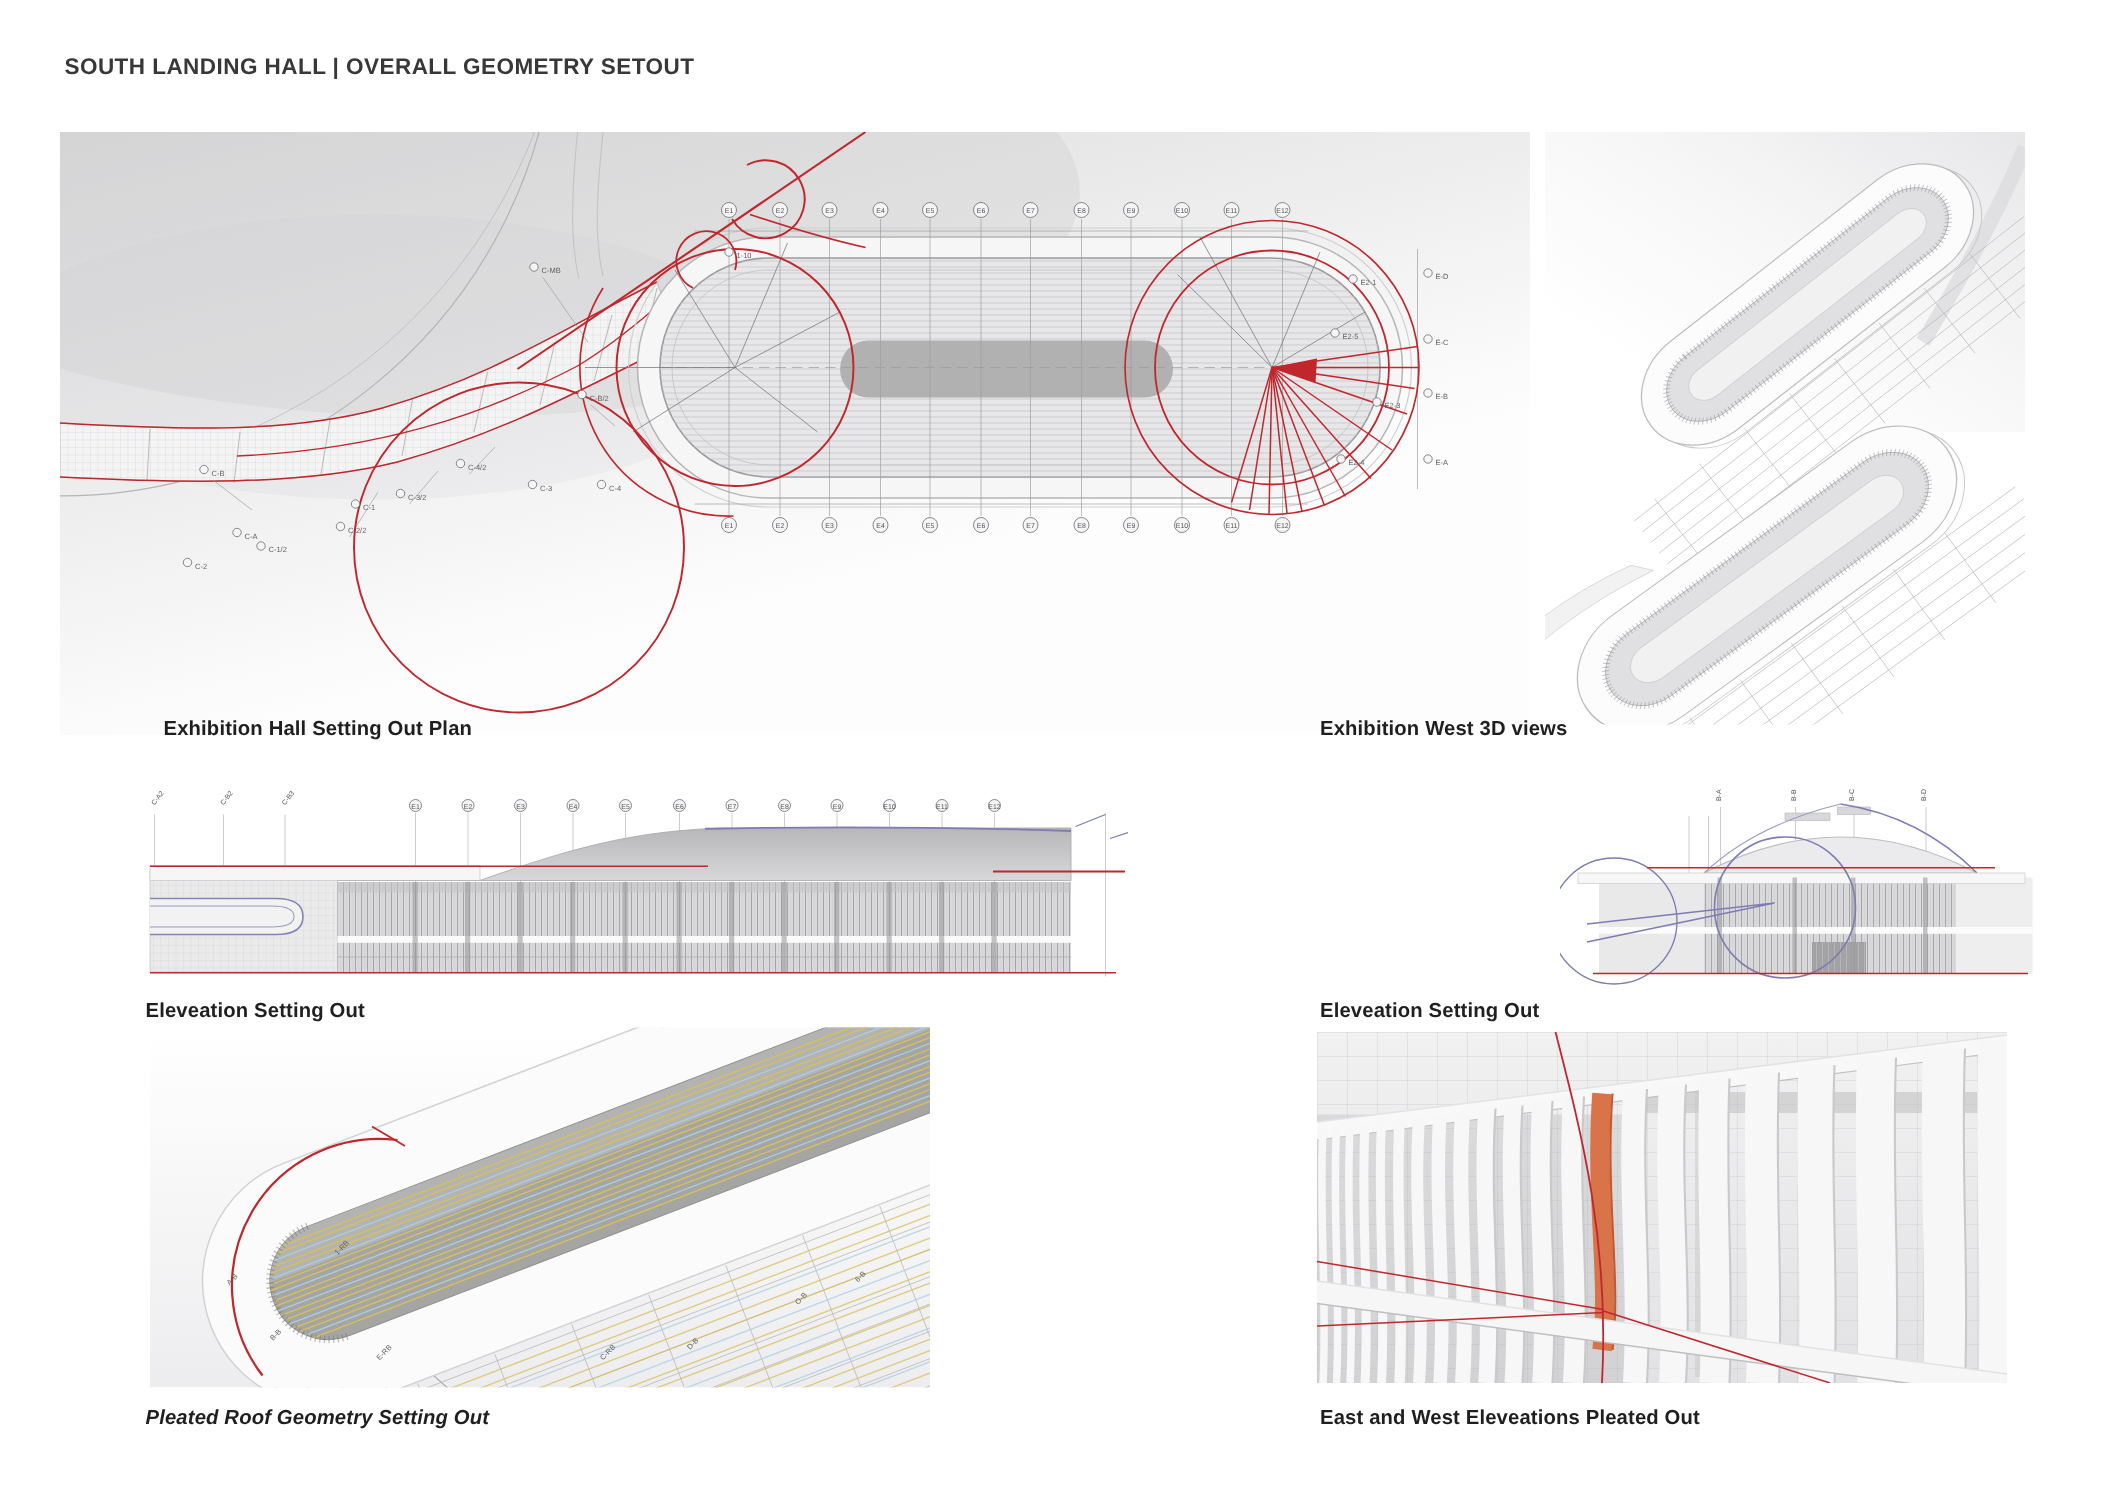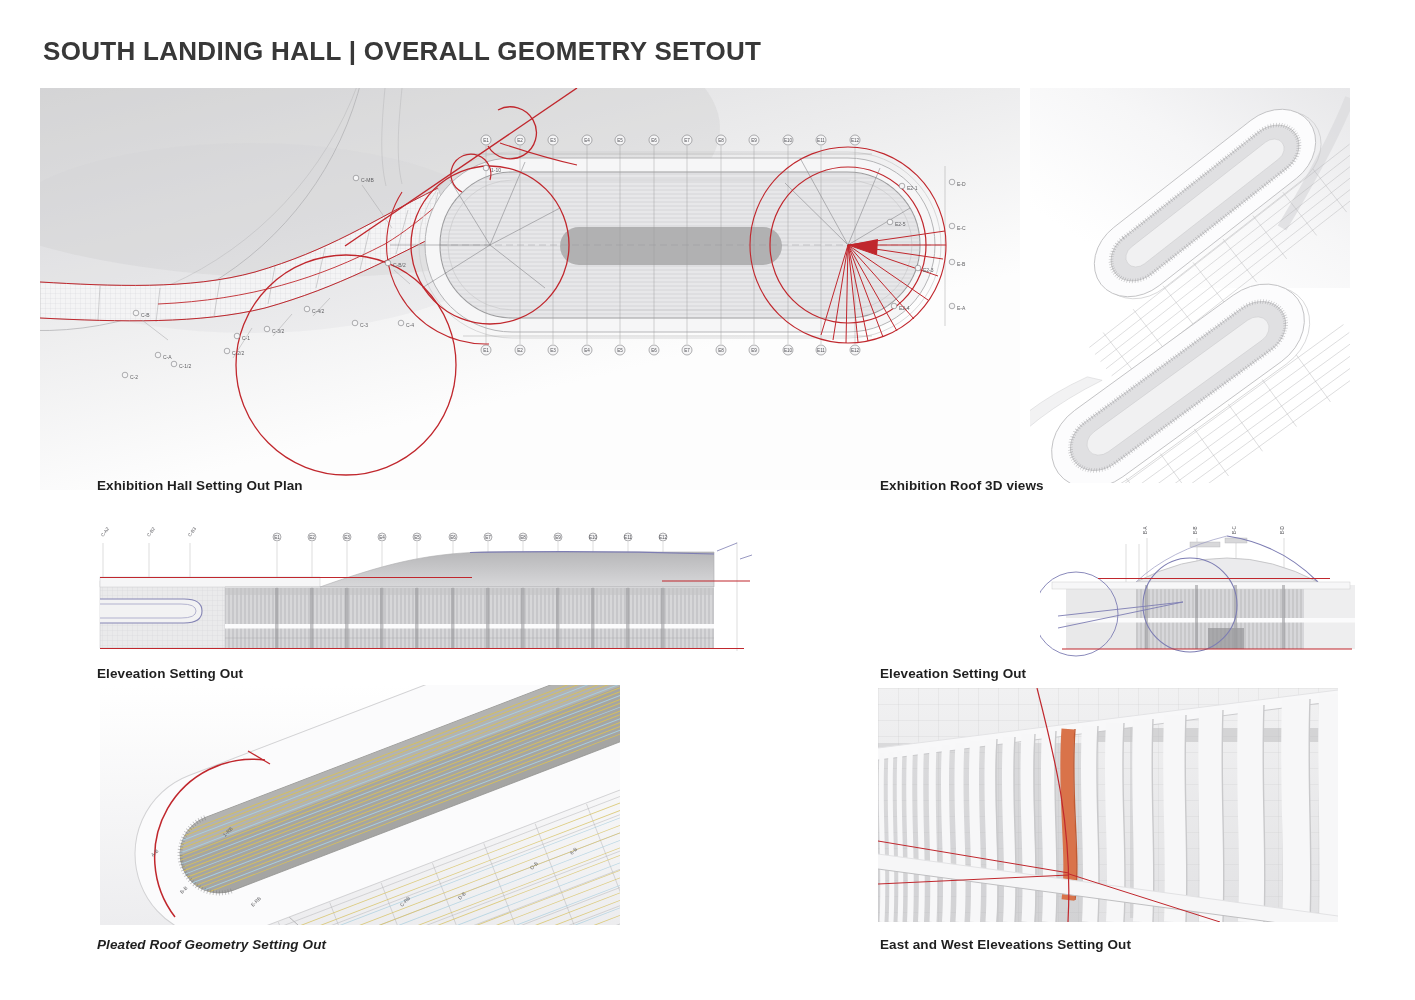--- a/index.html
+++ b/index.html
@@ -1,18 +1,18 @@
 <!DOCTYPE html>
 <html><head>
 <meta charset="utf-8">
 <style>
   html,body{margin:0;padding:0;background:#ffffff;}
   body{width:1415px;height:1000px;position:relative;overflow:hidden;
        font-family:"Liberation Sans",sans-serif;-webkit-font-smoothing:antialiased;}
-  .page-title{position:absolute;left:43px;top:36px;font-size:26px;font-weight:600;
+  .page-title{position:absolute;left:43px;top:36px;font-size:15px;font-weight:600;
        color:#383838;letter-spacing:.3px;white-space:nowrap;}
   .cap{position:absolute;font-size:13.5px;font-weight:600;color:#1f1f1f;letter-spacing:.1px;white-space:nowrap;}
   .panel{position:absolute;}
   svg{display:block;}
   svg text{font-family:"Liberation Sans",sans-serif;}
   .t5{font-size:5px;fill:#5f5f62;}
   .t45{font-size:4.6px;fill:#55555a;}
   .bub{fill:#f5f5f6;stroke:#707074;stroke-width:.55;}
   .gl{stroke:#9c9c9e;stroke-width:.45;fill:none;}
   .gl2{stroke:#b4b4b6;stroke-width:.45;fill:none;}
@@ -244,21 +244,21 @@
         <text class="t5" x="917" y="98">E-D</text>
     <circle class="bub" cx="912" cy="138" r="2.8"></circle>
         <text class="t5" x="917" y="142">E-C</text>
     <circle class="bub" cx="912" cy="174" r="2.8"></circle>
         <text class="t5" x="917" y="178">E-B</text>
     <circle class="bub" cx="912" cy="218" r="2.8"></circle>
         <text class="t5" x="917" y="222">E-A</text>
   </g>
 </svg>
 </figure>
-<figcaption class="cap" style="left:97px;top:478px;">Exhibition Hall Setting Out Plan</figcaption>
+<figcaption class="cap" style="left:109px;top:478px;">Exhibition Hall Setting Out Plan</figcaption>
 
 <figure class="panel" style="left:1030px;top:88px;margin:0;">
 <svg width="320" height="395" viewBox="0 0 320 395">
   <defs>
     <linearGradient id="cornerGrad" x1="1" y1="0" x2="0.2" y2="0.8">
       <stop offset="0" stop-color="#e7e7e9"></stop>
           <stop offset="0.5" stop-color="#f6f6f7"></stop>
           <stop offset="1" stop-color="#ffffff"></stop>
     </linearGradient>
   </defs>
@@ -308,21 +308,21 @@
           <path d="M114,54 V125"></path>
         </g>
     <rect x="-145" y="-44" width="296" height="100" rx="50" fill="none" stroke="#c8c8ca" stroke-width="0.7"></rect>
     <rect x="-148" y="-50" width="296" height="100" rx="50" fill="#fcfcfd" stroke="#bdbdbf" stroke-width="0.9"></rect>
     <rect x="-128" y="-31" width="256" height="62" rx="31" fill="#e0e0e2" stroke="#a9a9ab" stroke-width="0.5"></rect>
     <rect x="-128" y="-31" width="256" height="62" rx="31" fill="none" stroke="#8c8c8f" stroke-width="5" stroke-dasharray="0.7 2.2" opacity="0.5"></rect>
     <rect x="-110" y="-15" width="220" height="30" rx="15" fill="#f1f1f2" stroke="#c6c6c8" stroke-width="0.5"></rect>
   </g>
 </svg>
 </figure>
-<figcaption class="cap" style="left:880px;top:478px;">Exhibition Roof 3D views</figcaption>
+<figcaption class="cap" style="left:880px;top:478px;">Exhibition West 3D views</figcaption>
 
 <figure class="panel" style="left:92px;top:525px;margin:0;">
 <svg width="660" height="132" viewBox="0 0 660 132">
   <defs>
     <pattern id="mul" width="4" height="30" patternUnits="userSpaceOnUse">
       <path d="M1,0 V30" stroke="#a5a5a7" stroke-width="0.7"></path>
       <path d="M3,0 V30" stroke="#cfcfd1" stroke-width="0.4"></path>
     </pattern>
   </defs>
 
@@ -644,13 +644,13 @@
   <path d="M0,181 L460,243" stroke="#bfbfc1" stroke-width="1"></path>
 
   <g class="red">
     <path d="M159,0 C177,70 195,140 190,234" stroke-width="1.2"></path>
     <path d="M0,153 L191,185" stroke-width="1"></path>
     <path d="M0,196 L191,187" stroke-width="1"></path>
     <path d="M191,186 L342,234" stroke-width="1"></path>
   </g>
 </svg>
 </figure>
-<figcaption class="cap" style="left:880px;top:937px;">East and West Eleveations Setting Out</figcaption>
+<figcaption class="cap" style="left:880px;top:937px;">East and West Eleveations Pleated Out</figcaption>
 
 </body></html>

